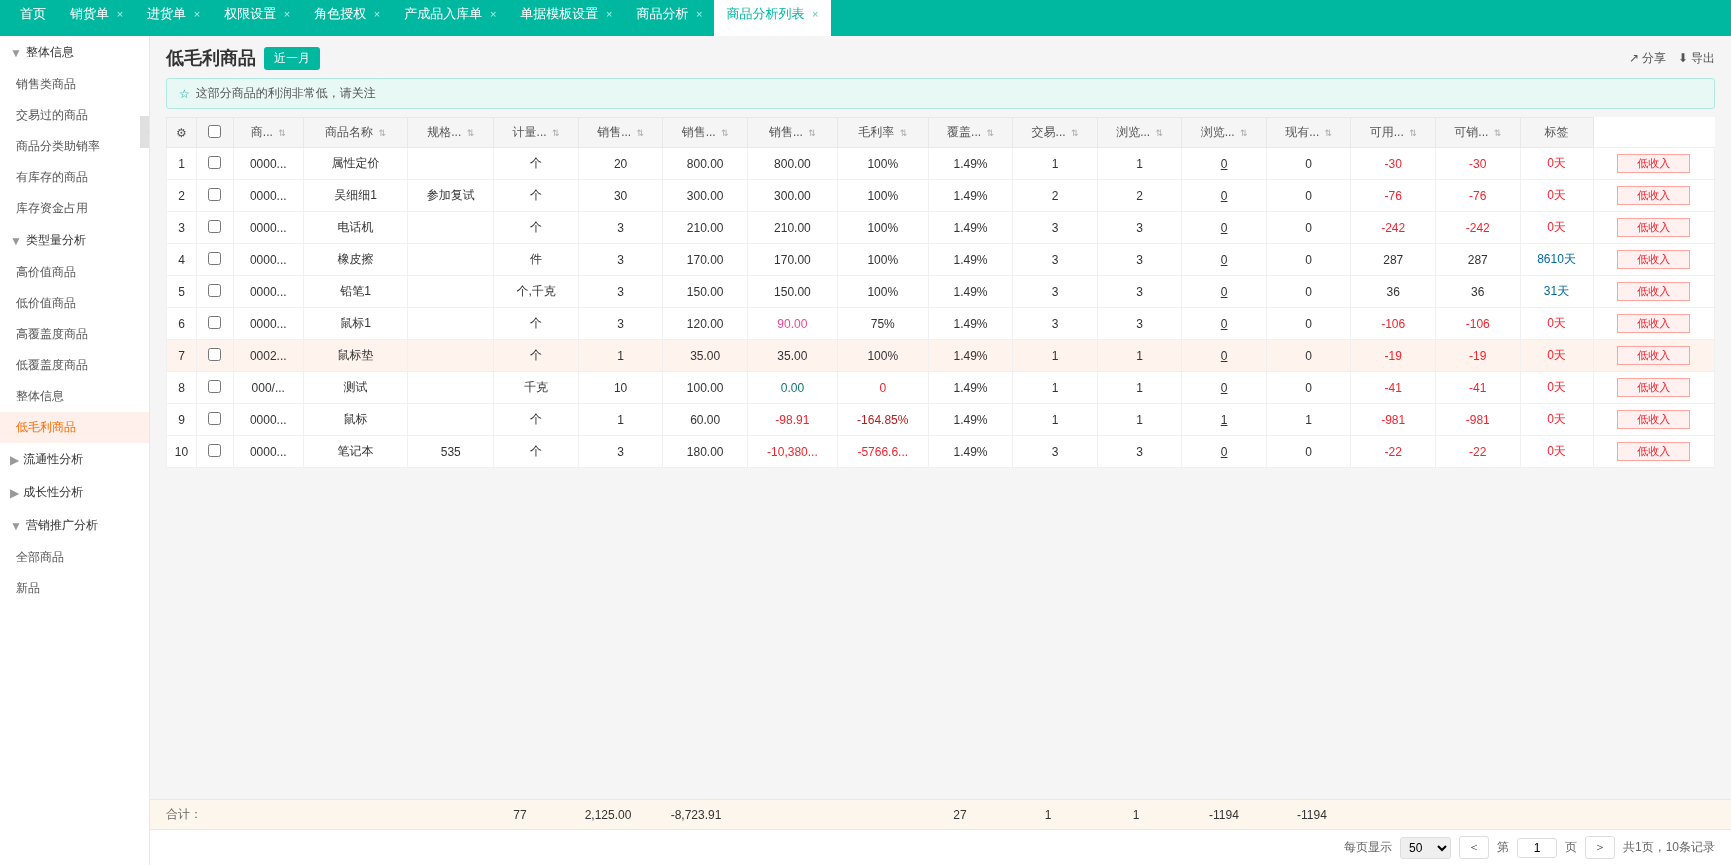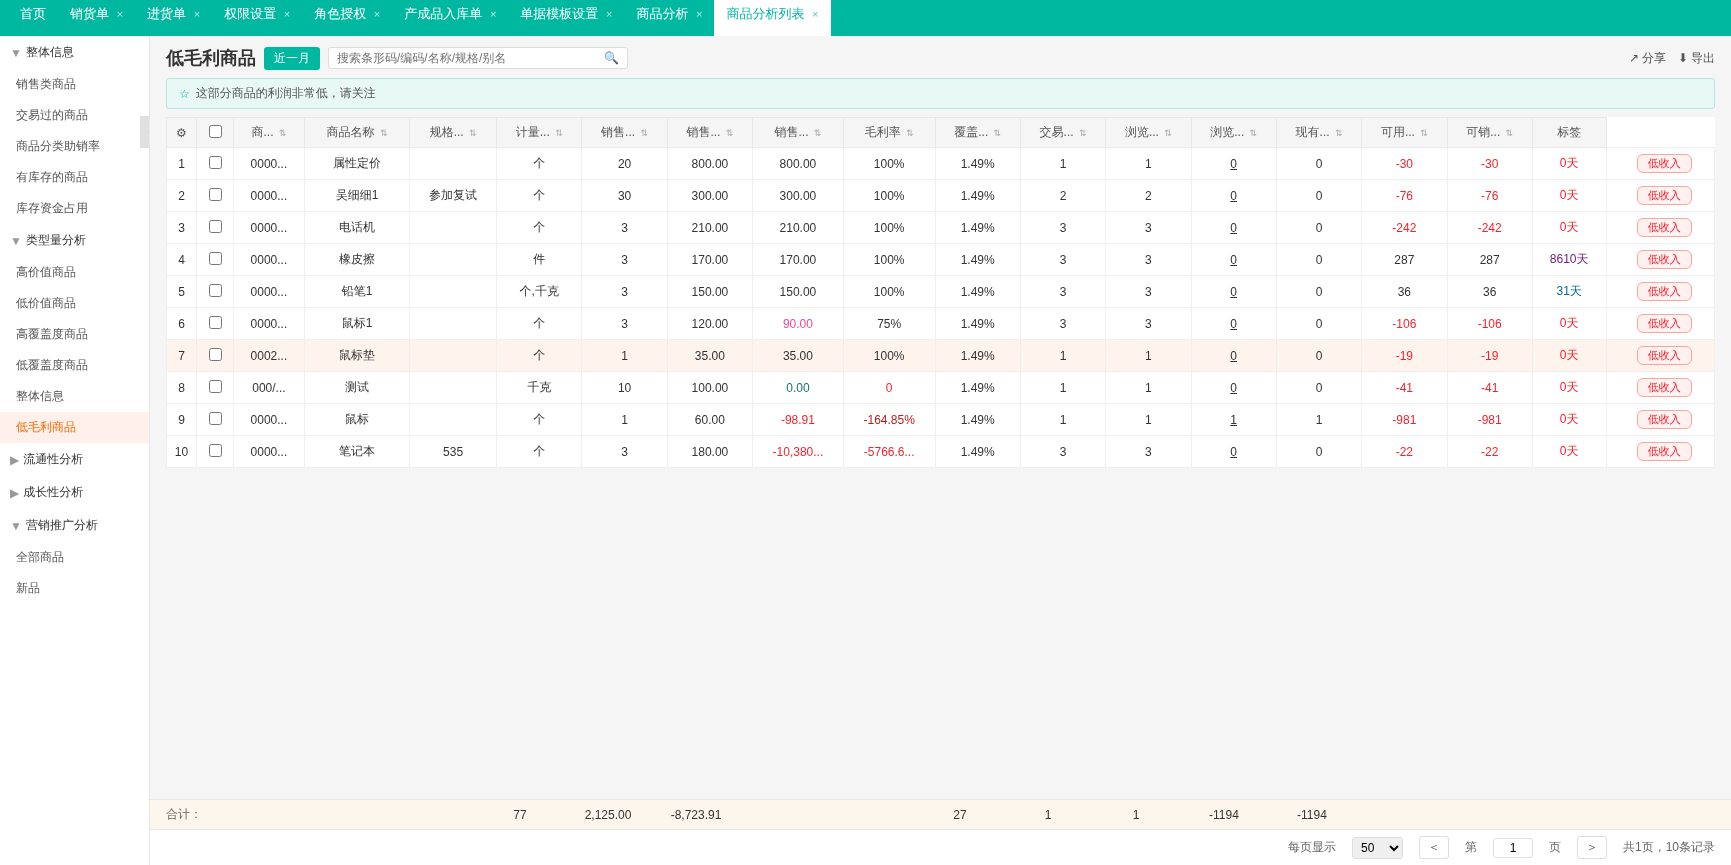--- a/index.html
+++ b/index.html
@@ -152,21 +152,21 @@
     table thead th .sort-arrows { display: inline-block; margin-left: 2px; color: #aaa; font-size: 9px; }
     table tbody tr { border-bottom: 1px solid #f0f0f0; }
     table tbody tr.highlighted { background: #fff3ee; }
     table tbody td {
       border: 1px solid #f0f0f0;
       padding: 6px 6px;
       text-align: center;
       white-space: nowrap;
       color: #333;
     }
-    .tag-badge { color: #f5222d; border: 1px solid #ffa39e; background: #fff1f0; border-radius: 6px; padding: 1px 10px; font-size: 11px; display: inline-block; margin-left: 8px; }
+    .tag-badge { color: #f5222d; border: 1px solid #ffa39e; background: #fff1f0; border-radius: 0; padding: 1px 19px; font-size: 11px; display: inline-block; }
     .underline-link { text-decoration: underline; color: #333; cursor: pointer; }
 
     
     input[type=checkbox] { cursor: pointer; }
 
     
     .settings-th { width: 30px; }
 
     
     .table-footer {
@@ -182,21 +182,21 @@
     .footer-cell { display: inline-block; min-width: 80px; text-align: center; color: #333; }
 
     
     .pagination-bar {
       background: #fff;
       border-top: 1px solid #e8e8e8;
       padding: 6px 16px;
       display: flex;
       align-items: center;
       justify-content: flex-end;
-      gap: 16px;
+      gap: 8px;
       font-size: 12px;
     }
     .pagination-bar .page-size-label { color: #666; }
     .page-size-select {
       border: 1px solid #ddd;
       border-radius: 3px;
       padding: 2px 4px;
       font-size: 12px;
       outline: none;
     }
@@ -277,24 +277,20 @@
     <div class="sidebar-item">新品</div>
 
     <div class="sidebar-collapse-btn">《</div>
   </div>
 
   <div class="content">
 
     <div class="page-header">
       <span class="page-title">低毛利商品</span>
       <button class="time-filter-btn">近一月</button>
-      <div class="search-box">
-        <input type="text" placeholder="搜索条形码/编码/名称/规格/别名" style="">
-        <span class="search-icon">🔍</span>
-      </div>
       <div class="header-actions">
         <div class="action-btn">
           <span>↗</span>
           <span>分享</span>
         </div>
         <div class="action-btn">
           <span>⬇</span>
           <span>导出</span>
         </div>
       </div>
@@ -404,21 +400,21 @@
       <td>170.00</td>
       <td style="color:#333">170.00</td>
       <td style="color:#333">100%</td>
       <td>1.49%</td>
       <td>3</td>
       <td>3</td>
       <td><span class="underline-link">0</span></td>
       <td>0</td>
       <td style="color:#333">287</td>
       <td style="color:#333">287</td>
-      <td style="color:#701a75">8610天</td>
+      <td style="color:#0369a1">8610天</td>
       <td><span class="tag-badge">低收入</span></td>
     </tr>
             <tr>
       <td>5</td>
       <td><input type="checkbox" style=""></td>
       <td>0000...</td>
       <td>铅笔1</td>
       <td></td>
       <td>个,千克</td>
       <td>3</td>

